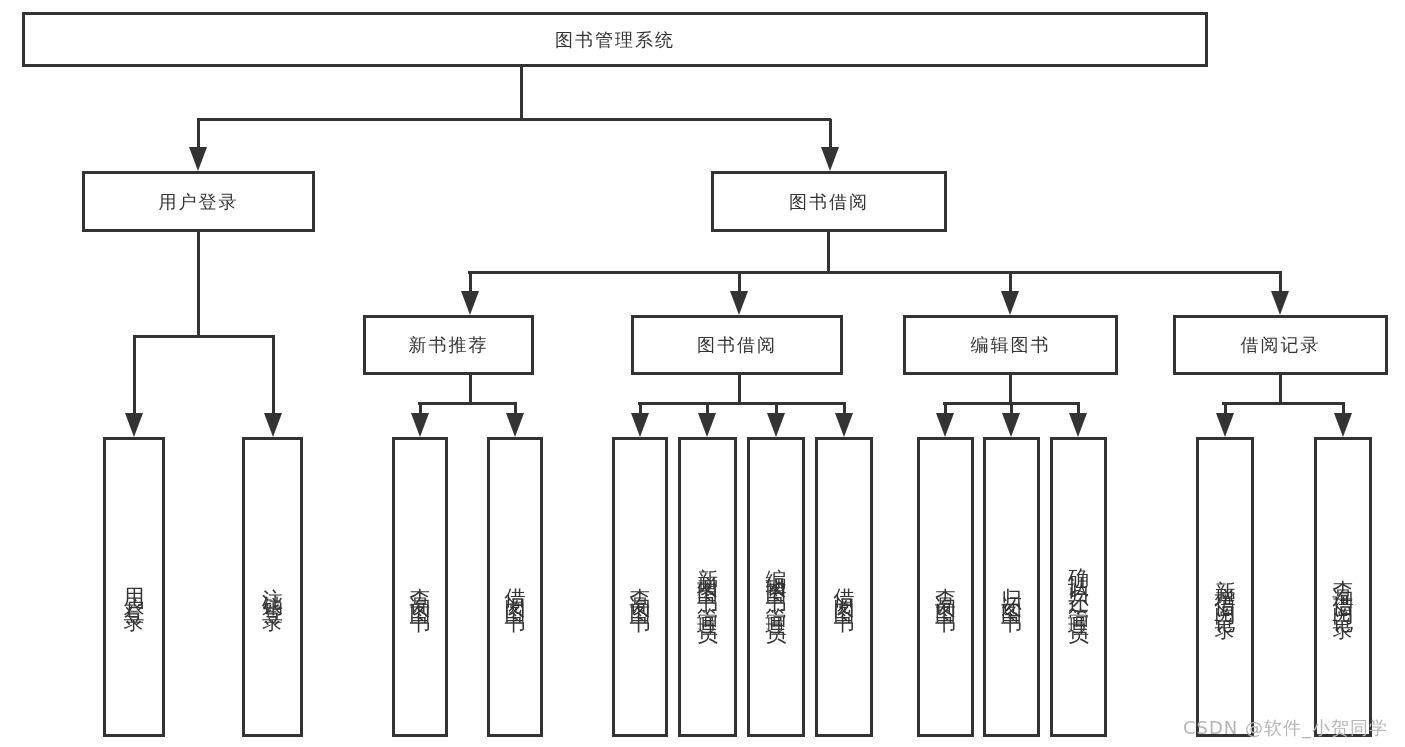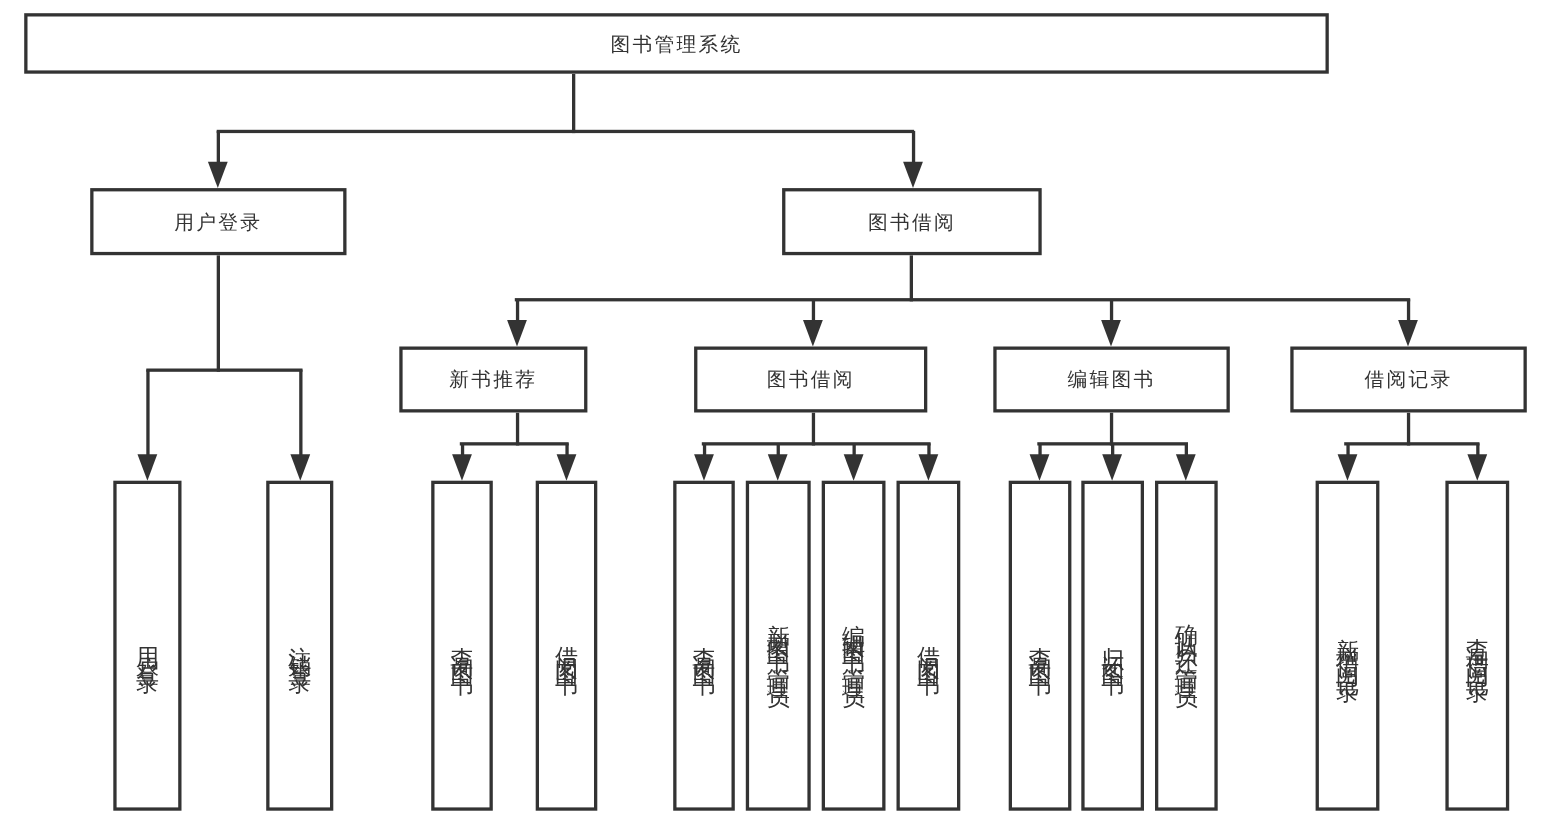--- a/index.html
+++ b/index.html
@@ -94,20 +94,21 @@
     <span>确认归还（管理员）</span>
   </div>
 
   <div class="box v" style="left:1196px;top:437px;width:58px;height:300px">
     <span>新增借阅记录</span>
   </div>
   <div class="box v" style="left:1314px;top:437px;width:58px;height:300px">
     <span>查询借阅记录</span>
   </div>
 
+  <div class="watermark">CSDN @软件_小贺同学</div>
 <div class="line" style="left: 519.5px; top: 67px; width: 3px; height: 54px;"></div>
     <div class="line" style="left: 196.5px; top: 232px; width: 3px; height: 106px;"></div>
     <div class="line" style="left: 826.5px; top: 232px; width: 3px; height: 42px;"></div>
     <div class="line" style="left: 468.5px; top: 375px; width: 3px; height: 30px;"></div>
     <div class="line" style="left: 737.5px; top: 375px; width: 3px; height: 30px;"></div>
     <div class="line" style="left: 1008.5px; top: 375px; width: 3px; height: 30px;"></div>
     <div class="line" style="left: 1278.5px; top: 375px; width: 3px; height: 30px;"></div>
     <div class="line" style="left: 197px; top: 118px; width: 634px; height: 3px;"></div>
     <div class="line" style="left: 133px; top: 335px; width: 142px; height: 3px;"></div>
     <div class="line" style="left: 468px; top: 271px; width: 814px; height: 3px;"></div>

